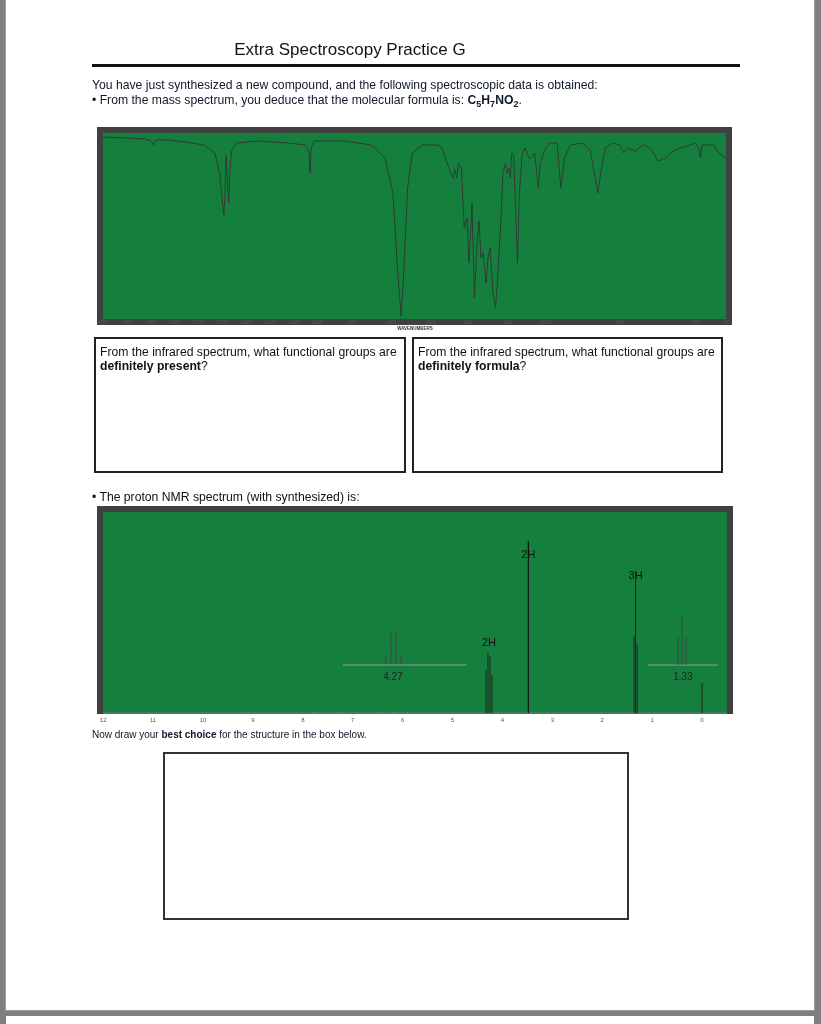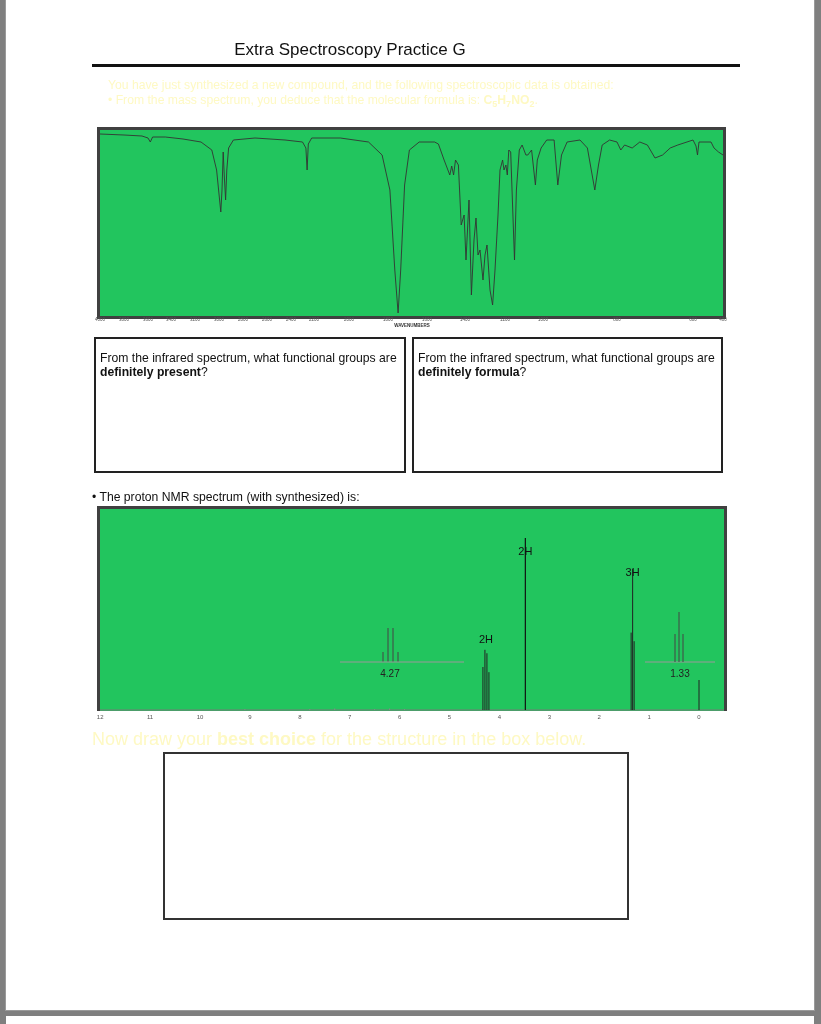--- a/index.html
+++ b/index.html
@@ -20,43 +20,43 @@
   }
   .title {
     position: absolute; left: 0; width: 700px; top: 40px;
     text-align: center; font-size: 17px; color: #111;
   }
   .title-rule {
     position: absolute; left: 92px; width: 648px; top: 64px; height: 3px;
     background: #111;
   }
   .intro {
-    position: absolute; left: 108px; top: 78px; font-size: 12.2px; color: #fef9c3; line-height: 15px;
+    position: absolute; left: 92px; top: 78px; font-size: 12.2px; color: #0f172a; line-height: 15px;
   }
   .intro div { white-space: nowrap; }
   .intro b { font-weight: bold; }
   .intro sub { font-size: 9px; vertical-align: -3px; line-height: 0; }
   .frame {
-    position: absolute; border: 3px solid #404040; background: #22c55e;
+    position: absolute; border: 6px solid #404040; background: #15803d;
   }
   .ir-frame { left: 97px; top: 127px; width: 623px; height: 186px; }
   .nmr-frame { left: 97px; top: 506px; width: 624px; height: 202px; border-bottom: none; }
   svg { position: absolute; left: 0; top: 0; overflow: visible; }
   .qbox {
     position: absolute; border: 2px solid #222; background: #fff;
-    font-size: 12.2px; line-height: 14px; color: #111; padding: 12px 4px; box-sizing: border-box;
+    font-size: 12.2px; line-height: 14px; color: #111; padding: 6px 4px; box-sizing: border-box;
   }
   .qbox b { font-weight: bold; }
   .q-left { left: 94px; top: 337px; width: 312px; height: 136px; }
   .q-right { left: 412px; top: 337px; width: 311px; height: 136px; }
   .nmr-caption {
     position: absolute; left: 92px; top: 490px; font-size: 12.2px; color: #111; white-space: nowrap;
   }
   .draw-caption {
-    position: absolute; left: 92px; top: 729px; font-size: 18px; color: #fef9c3; white-space: nowrap;
+    position: absolute; left: 92px; top: 729px; font-size: 10px; color: #0f172a; white-space: nowrap;
   }
   .draw-caption b { font-weight: bold; }
   .struct-box {
     position: absolute; left: 163px; top: 752px; width: 466px; height: 168px;
     border: 2px solid #333; box-sizing: border-box; background: #fff;
   }
 </style>
 </head>
 <body>
 

